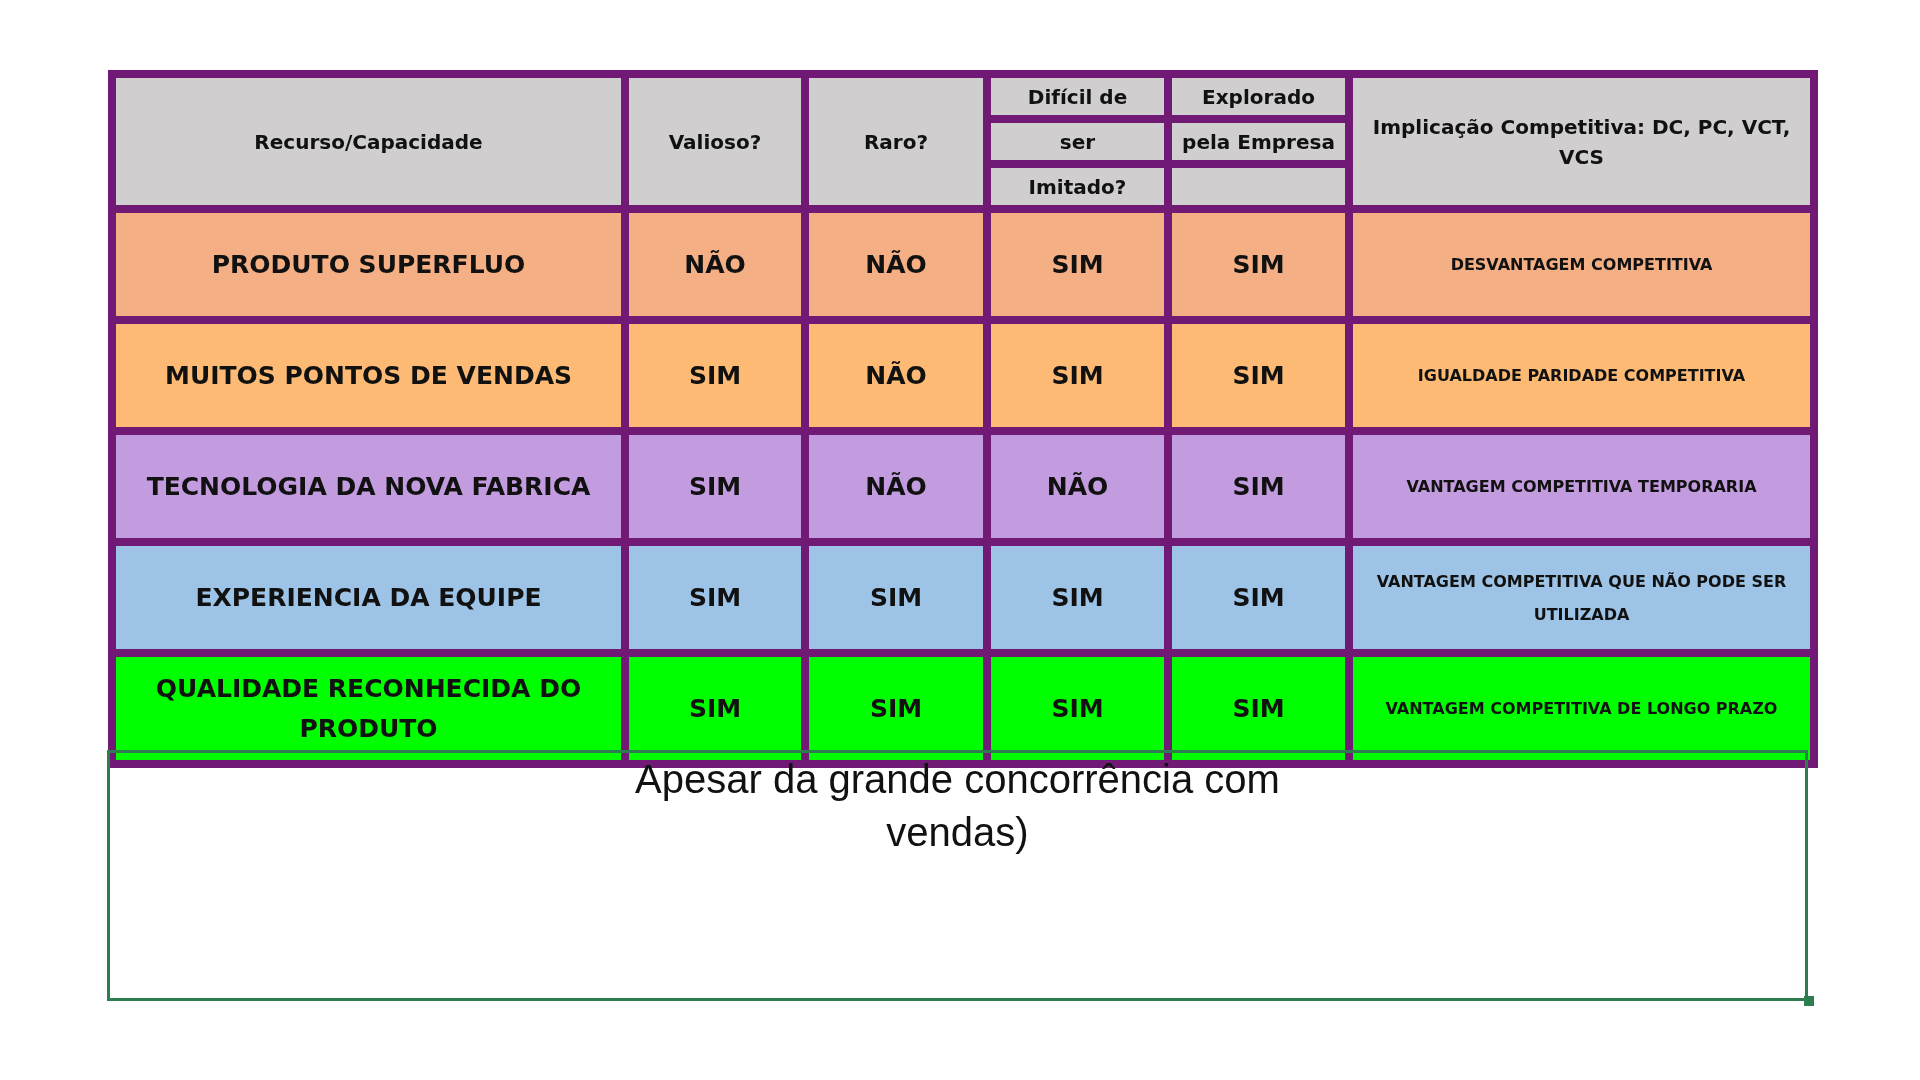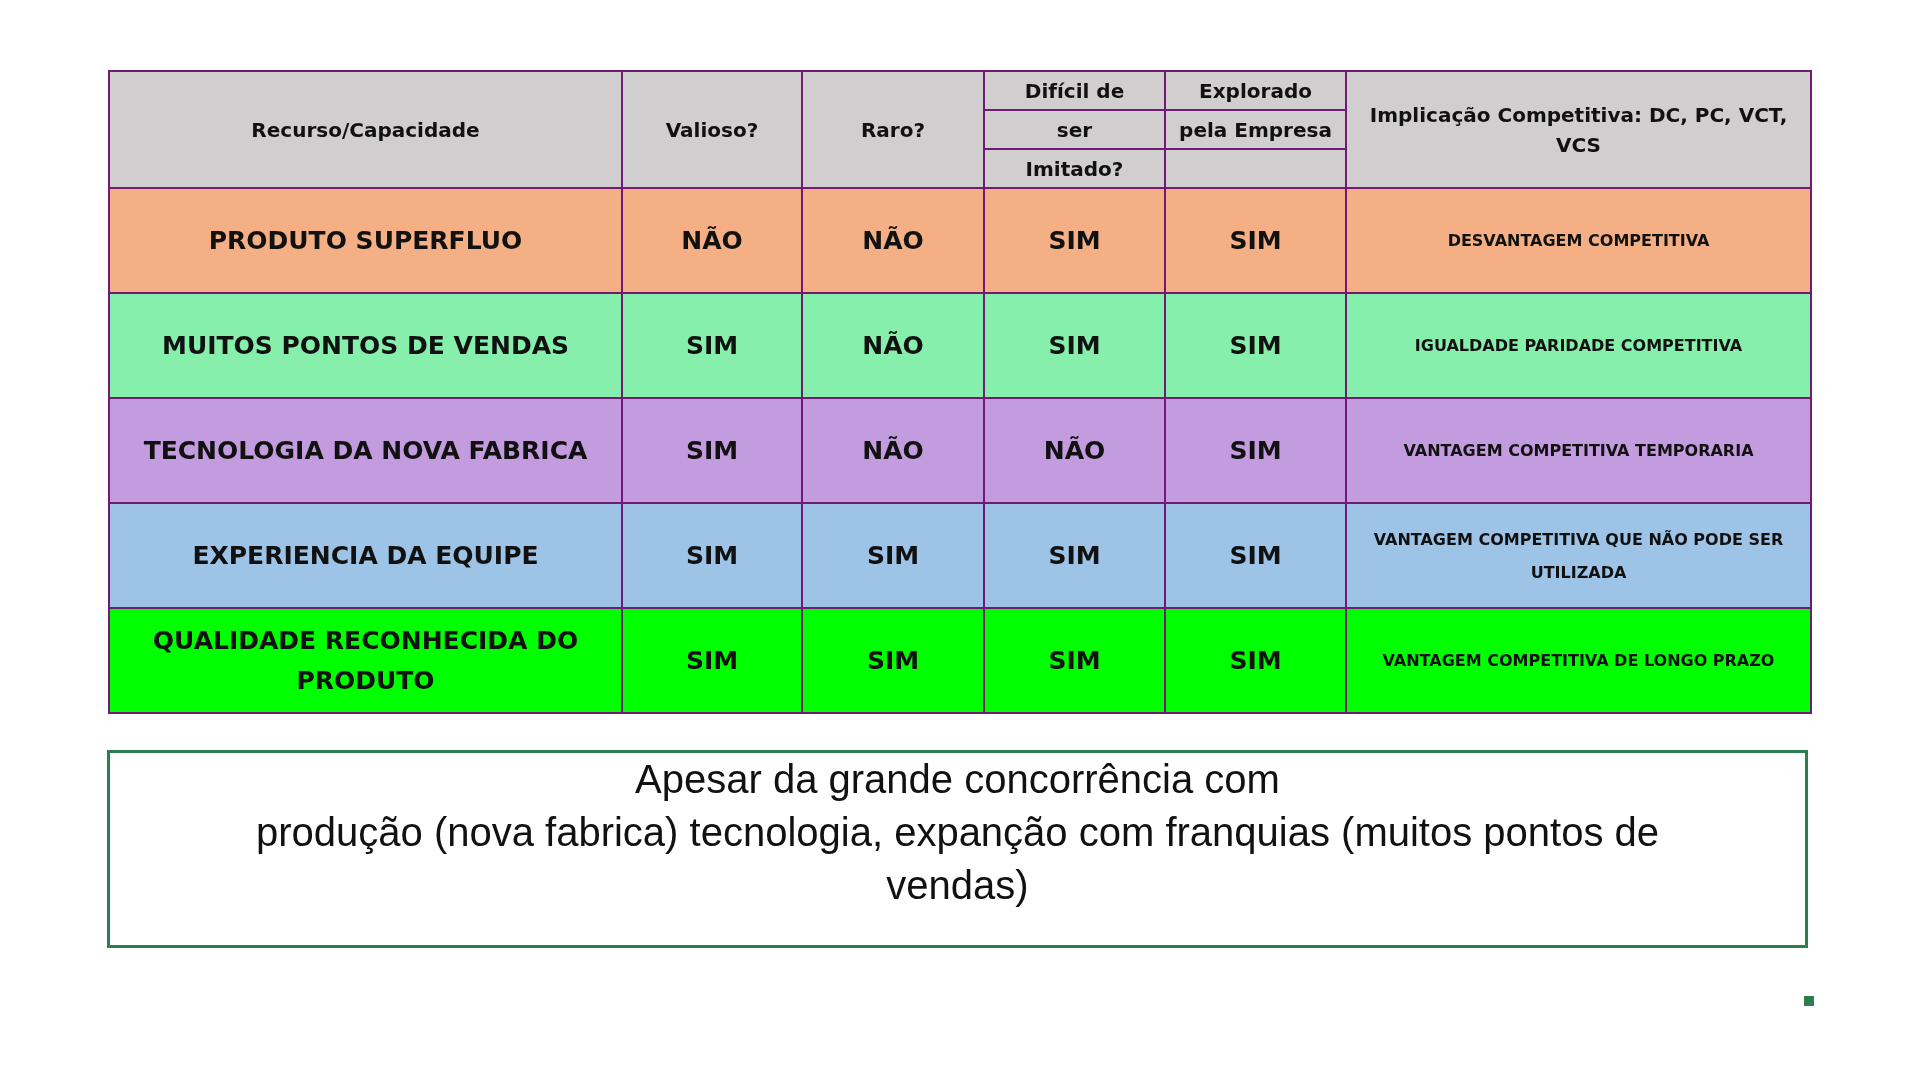--- a/index.html
+++ b/index.html
@@ -7,40 +7,40 @@
     width: 1920px; height: 1080px; background: #ffffff;
     position: relative; overflow: hidden;
     font-family: "DejaVu Sans", sans-serif;
   }
   table.vrio {
     position: absolute; left: 108px; top: 70px;
     border-collapse: collapse; table-layout: fixed;
     width: 1702px;
   }
   table.vrio td {
-    border: 2px solid #701a75;
+    border: 8px solid #701a75;
     text-align: center; vertical-align: middle;
     font-weight: bold; color: #111;
     padding: 0 4px;
     font-family: "DejaVu Sans", sans-serif;
   }
   .hdr td { background: #d0cece; font-size: 20px; }
   .hdr td.sub { height: 37px; font-size: 20px; }
   .row td { height: 103px; font-size: 25px; }
   .row td.name { font-size: 25px; line-height: 40px; }
   .row td.impl { font-size: 16px; line-height: 33px; }
   .c-orange td { background: #f4b084; margin-top: 8px; }
-  .c-yellow td { background: #86efac; }
+  .c-yellow td { background: #fdba74; }
   .c-purple td { background: #c39bdf; }
   .c-blue td { background: #9dc3e6; }
   .c-green td { background: #00ff00; }
 
   .summary {
     position: absolute; left: 107px; top: 750px;
-    width: 1701px; height: 198px;
+    width: 1701px; height: 251px;
     border: 3px solid #2e7d4f;
     box-sizing: border-box;
     text-align: center;
     font-family: "Liberation Sans", sans-serif;
     font-size: 40px; line-height: 53px; color: #111;
     padding: 0 26px;
   }
   .summary .line { display: block; white-space: nowrap; }
   .handle {
     position: absolute; left: 1804px; top: 996px;
@@ -115,16 +115,15 @@
     <td>SIM</td>
     <td>SIM</td>
     <td>SIM</td>
     <td class="impl">VANTAGEM COMPETITIVA DE LONGO PRAZO</td>
   </tr>
 </tbody>
   </table>
 
 <div class="summary">
   <span class="line">Apesar da grande concorrência com</span>
-  <span class="line">produção (nova fabrica) tecnologia, expanção com franquias (muitos pontos de</span>
   <span class="line">vendas)</span>
 </div>
 <div class="handle"></div>
 
 </body></html>

